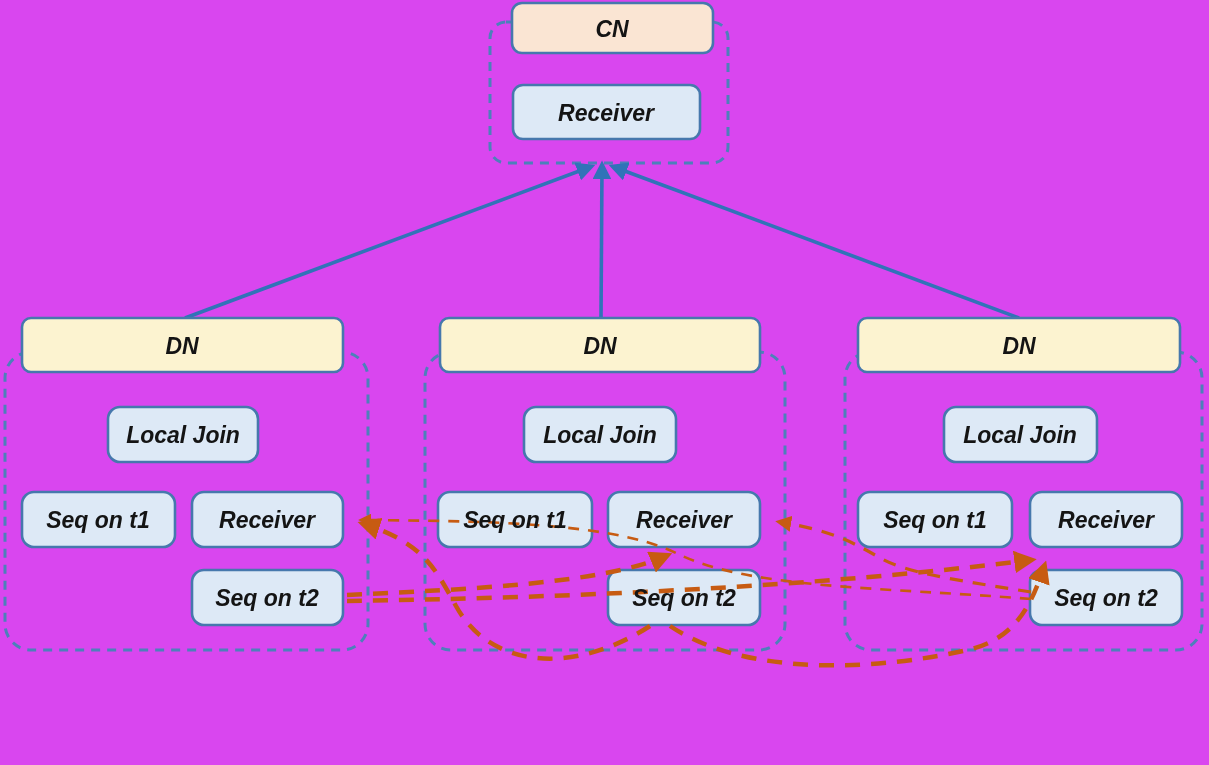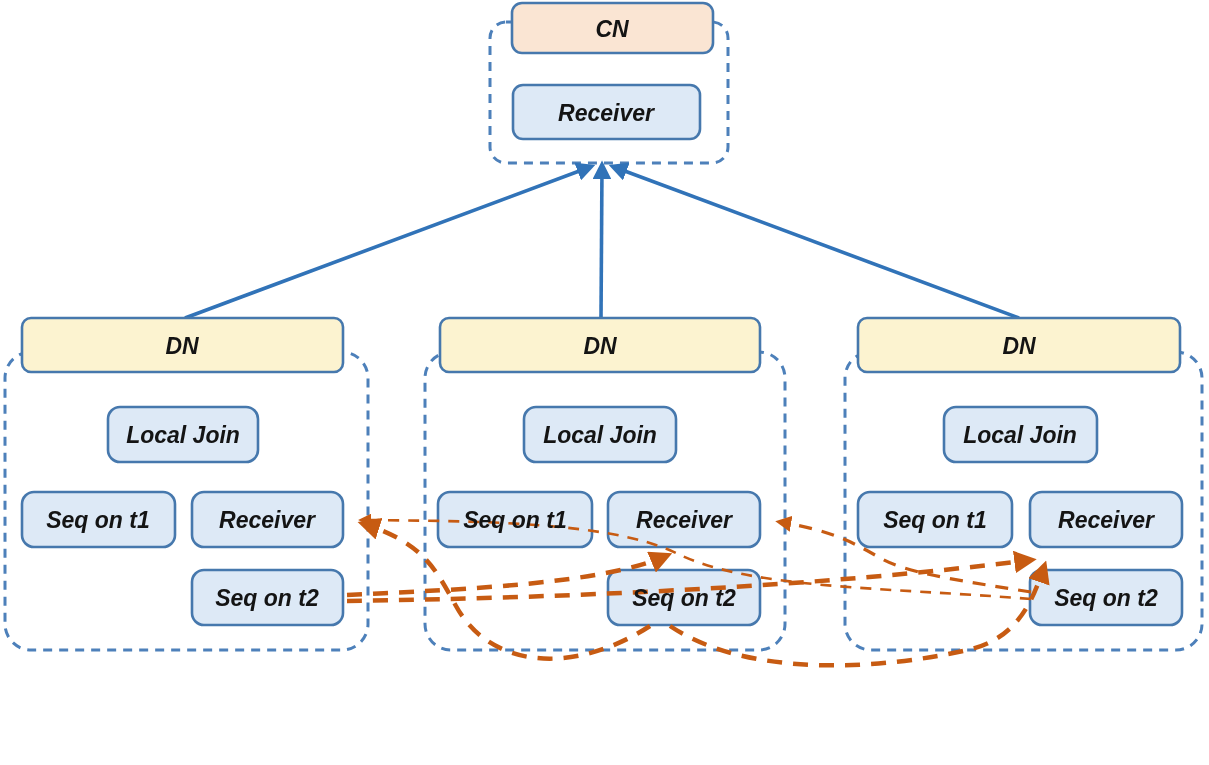--- a/index.html
+++ b/index.html
@@ -4,21 +4,21 @@
 <style>
   html, body {
     margin: 0;
     padding: 0;
     background: #000000;
   }
   .stage {
     position: relative;
     width: 1209px;
     height: 765px;
-    background: #ffffff;
+    background: #d946ef;
     overflow: hidden;
   }
   svg {
     display: block;
   }
   text.node-label {
     font-family: "Liberation Sans", sans-serif;
     font-weight: bold;
     font-style: italic;
     fill: #141414;

